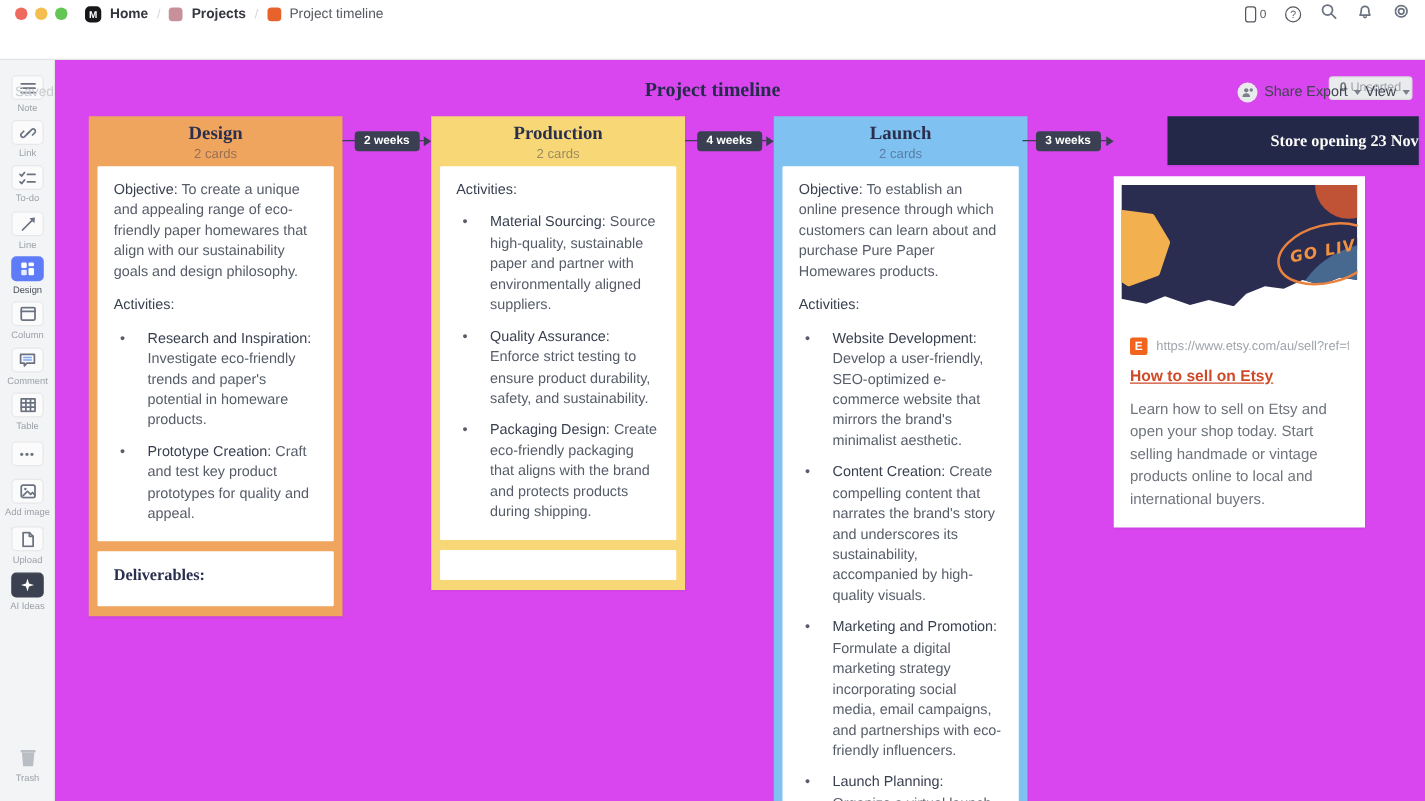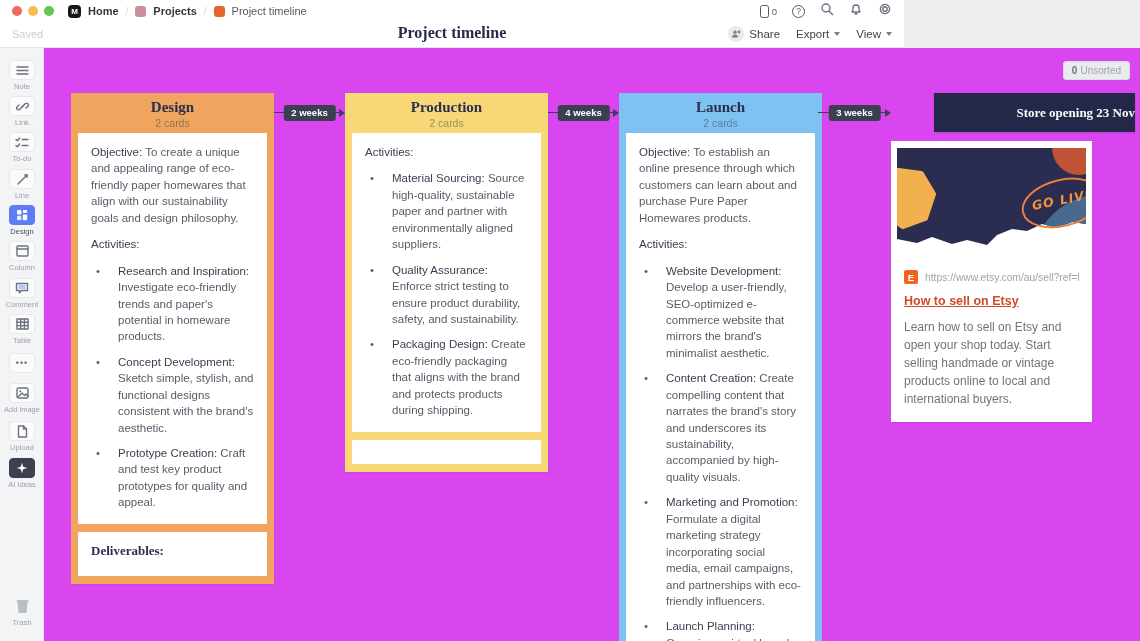--- a/index.html
+++ b/index.html
@@ -1,41 +1,41 @@
 <!DOCTYPE html>
 <html><head>
 <meta charset="utf-8">
 <style>
   * { margin:0; padding:0; box-sizing:border-box; }
   html,body { width:1140px; height:641px; overflow:hidden; }
   body { font-family:"Liberation Sans","DejaVu Sans",sans-serif; background:#ECEDEF; position:relative; color:#3A4050; }
 
   
-  .topbar { position:absolute; left:0; top:0; width:904px; height:48px; background:#fff; border-bottom:1px solid #E3E4E6; z-index:30; }
+  .topbar { position:absolute; left:0; top:0; width:1140px; height:48px; background:#fff; border-bottom:1px solid #E3E4E6; z-index:30; }
   .row1 { height:22px; display:flex; align-items:center; padding:0 12px; }
   .dots { display:flex; gap:6px; margin-right:14px; }
   .dot-tl { width:10px; height:10px; border-radius:50%; }
   .crumbs { display:flex; align-items:center; gap:7px; font-size:11px; }
   .logo { width:13px; height:13px; border-radius:4px; background:#17171A; color:#fff; font-size:8px; font-weight:bold; display:flex; align-items:center; justify-content:center; }
   .logo::before{ content:"M"; }
   .crumb-b { font-weight:700; color:#33363D; }
   .crumb { color:#55585F; }
   .sep { color:#D3D5D8; font-size:10px; }
   .csq { width:11px; height:11px; border-radius:3px; display:inline-block; }
   .row1-right { margin-left:auto; display:flex; align-items:center; gap:15px; color:#55585F; }
   .icon-btn { display:flex; align-items:center; gap:3px; cursor:default; }
   .phone { width:9px; height:13px; border:1.3px solid #55585F; border-radius:2.5px; }
   .cnt { font-size:9.5px; color:#55585F; }
   .qicon { width:13px; height:13px; border:1.3px solid #55585F; border-radius:50%; font-size:8.5px; display:flex; align-items:center; justify-content:center; }
   .qicon::before{ content:"?"; }
 
-  .row2 { position:relative; height:26px; }
+  .row2 { position:relative; height:26px;margin-top:40px; }
   .saved { position:absolute; left:12px; top:6px; font-size:11px; color:#C9CCD0; }
   .board-title { position:absolute; left:0; width:100%; text-align:center; top:2px; font-family:"Liberation Serif","DejaVu Serif",serif; font-weight:700; font-size:16px; color:#262B4C; }
-  .actions { position:absolute; right:12px; top:4px; display:flex; align-items:center; gap:16px; font-size:11.5px; color:#3F4450; }
+  .actions { position:absolute; right:12px; top:4px; display:flex; align-items:center; gap:3px; font-size:11.5px; color:#3F4450; }
   .act { display:flex; align-items:center; gap:5px; }
   .avatar-c { width:16px; height:16px; border-radius:50%; background:#E9EAEC; display:flex; align-items:center; justify-content:center; }
   .chev { width:0; height:0; border-left:3.5px solid transparent; border-right:3.5px solid transparent; border-top:4px solid #7A7F88; }
 
   
   .sidebar { position:absolute; left:0; top:48px; bottom:0; width:44px; background:#F3F4F6; border-right:1px solid #E4E5E7; z-index:20; }
   .tool { position:absolute; left:0; width:44px; text-align:center; }
   .tbtn { width:26px; height:20px; margin:0 auto; background:#FBFBFC; border:1px solid #E7E8EA; border-radius:4px; display:flex; align-items:center; justify-content:center; }
   .tbtn svg { display:block; }
   .tlabel { font-size:7.5px; color:#9CA1A8; margin-top:2px; }
@@ -284,23 +284,20 @@
       <div class="col-title">Design</div>
       <div class="col-sub">2 cards</div>
     </div>
     <div class="card">
       <p class="p"><span class="b">Objective:</span> <span>To create a unique and appealing range of eco-friendly paper homewares that align with our sustainability goals and design philosophy.</span></p>
       <p class="p b">Activities:</p>
       <div class="bullet">
           <div><span class="b">Research and Inspiration:</span> <span>Investigate eco-friendly trends and paper's potential in homeware products.</span></div>
         </div>
       <div class="bullet">
-          <div><span class="b">Concept Development:</span> <span>Sketch simple, stylish, and functional designs consistent with the brand's aesthetic.</span></div>
-        </div>
-      <div class="bullet">
           <div><span class="b">Prototype Creation:</span> <span>Craft and test key product prototypes for quality and appeal.</span></div>
         </div>
     </div>
     <div class="card">
       <div class="deliv-title">Deliverables:</div>
 
     </div>
   </div>
 
   <div class="col c-production" style="left:301px">

